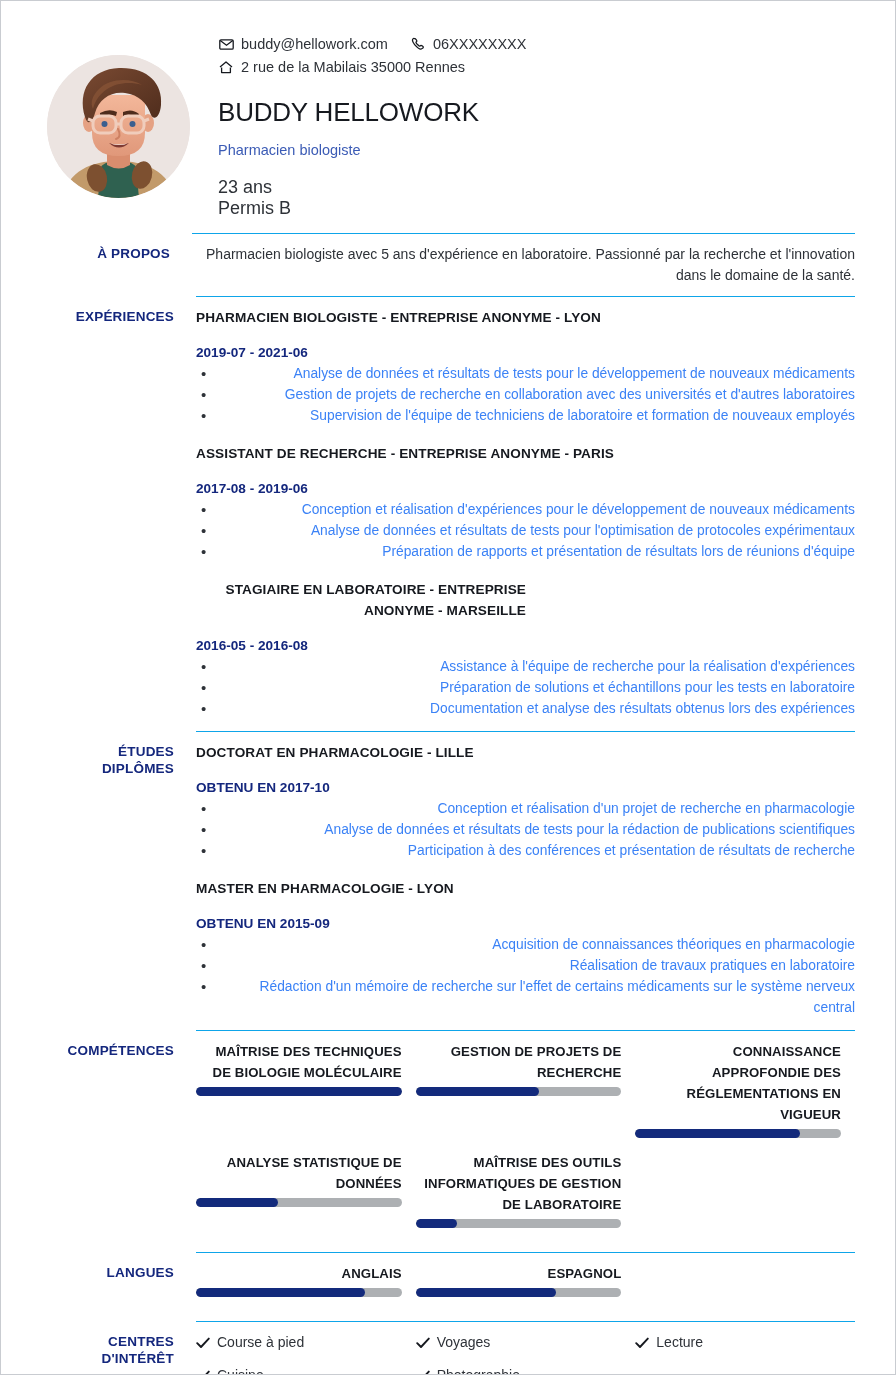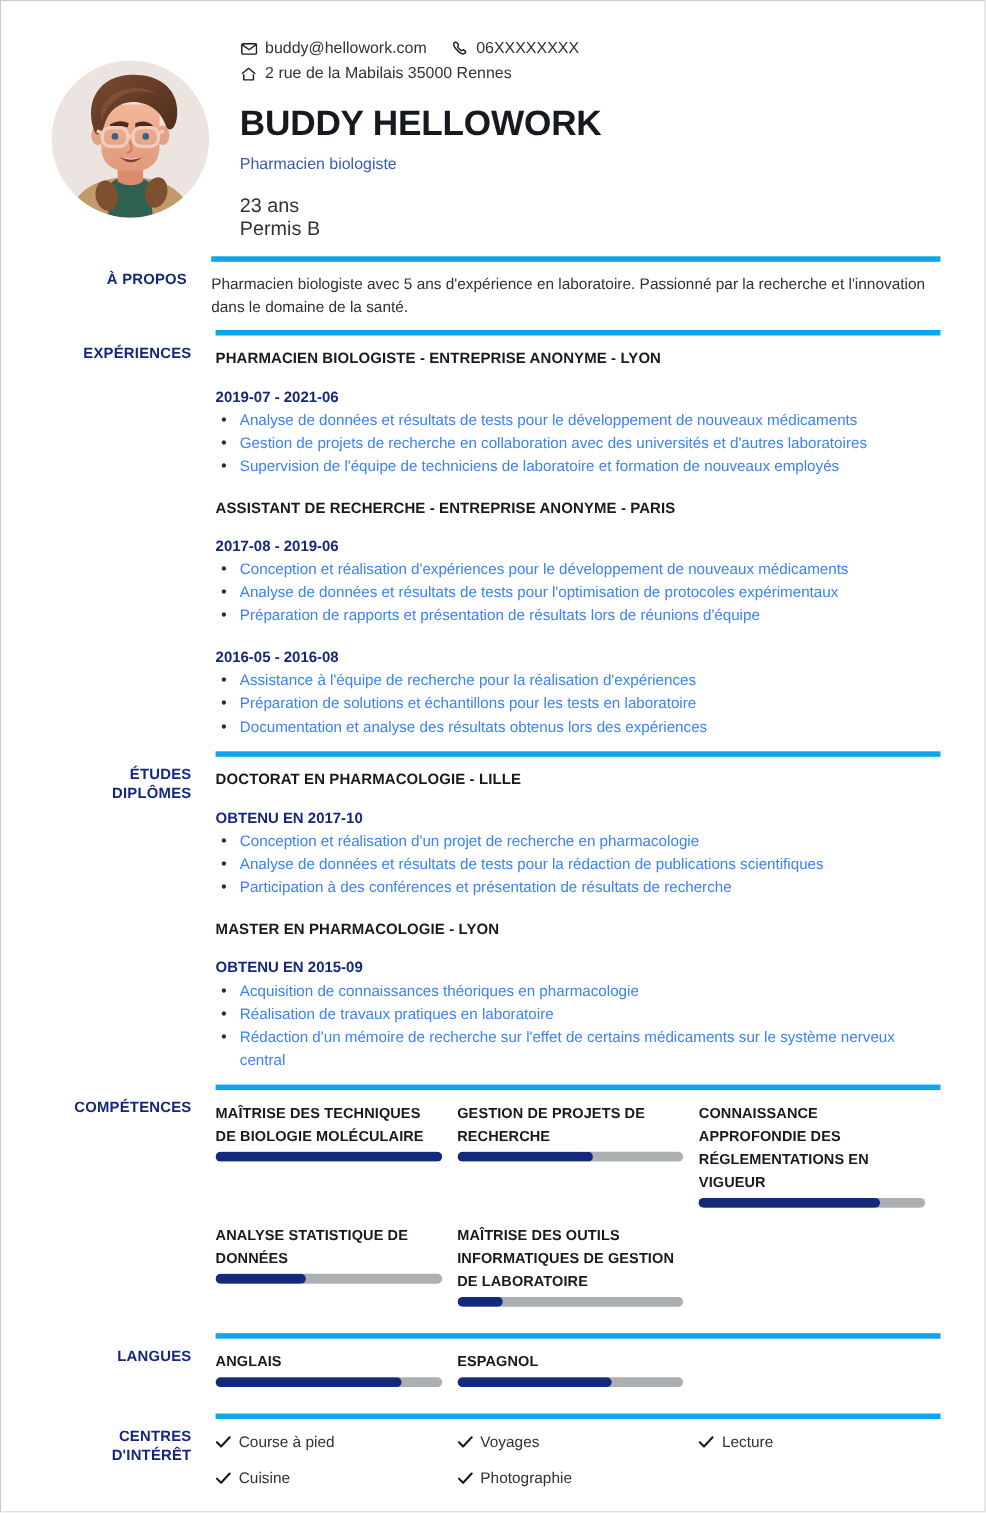--- a/index.html
+++ b/index.html
@@ -59,22 +59,22 @@
   .contact-icon {
     width: 16px; height: 16px;
     margin-right: 7px;
     display: inline-flex;
     align-items: center; justify-content: center;
     color: #16191f;
   }
   .contact-icon svg { display:block; }
 
   .full-name {
-    font-size: 32px;
-    font-weight: bold;
+    font-size: 26px;
+    font-weight: normal;
     letter-spacing: -0.2px;
     color: #16191f;
     margin: 18px 0 0 0;
     line-height: 32px;
   }
   .job-title {
     color: #3b5bb5;
     font-size: 14.5px;
     margin-top: 12px;
     line-height: 20px;
@@ -102,22 +102,23 @@
     font-weight: bold;
     font-size: 13.5px;
     letter-spacing: 0.2px;
     line-height: 17px;
     text-transform: uppercase;
   }
   .section-body {
     flex: 1;
     padding-top: 10px;
     padding-bottom: 10px;
-    border-top: 5px solid #0ea5e9;
+    border-top: 1px solid #0ea5e9;
     min-width: 0;
+    text-align: right;
   }
 
   .about-text {
     font-size: 14px;
     line-height: 21px;
     color: #2e3238;
   }
 
   
   .entry { margin-bottom: 17px; }
@@ -353,20 +354,21 @@
         </div>
         <ul class="bullets">
           <li>Conception et réalisation d'expériences pour le développement de nouveaux médicaments</li>
           <li>Analyse de données et résultats de tests pour l'optimisation de protocoles expérimentaux</li>
           <li>Préparation de rapports et présentation de résultats lors de réunions d'équipe</li>
         </ul>
       </div>
 
       <div class="entry">
         <div class="entry-head">
+          <div class="entry-title" style="max-width:330px;">STAGIAIRE EN LABORATOIRE - ENTREPRISE ANONYME - MARSEILLE</div>
           <div class="entry-date">2016-05 - 2016-08</div>
         </div>
         <ul class="bullets">
           <li>Assistance à l'équipe de recherche pour la réalisation d'expériences</li>
           <li>Préparation de solutions et échantillons pour les tests en laboratoire</li>
           <li>Documentation et analyse des résultats obtenus lors des expériences</li>
         </ul>
       </div>
 
     </div>

